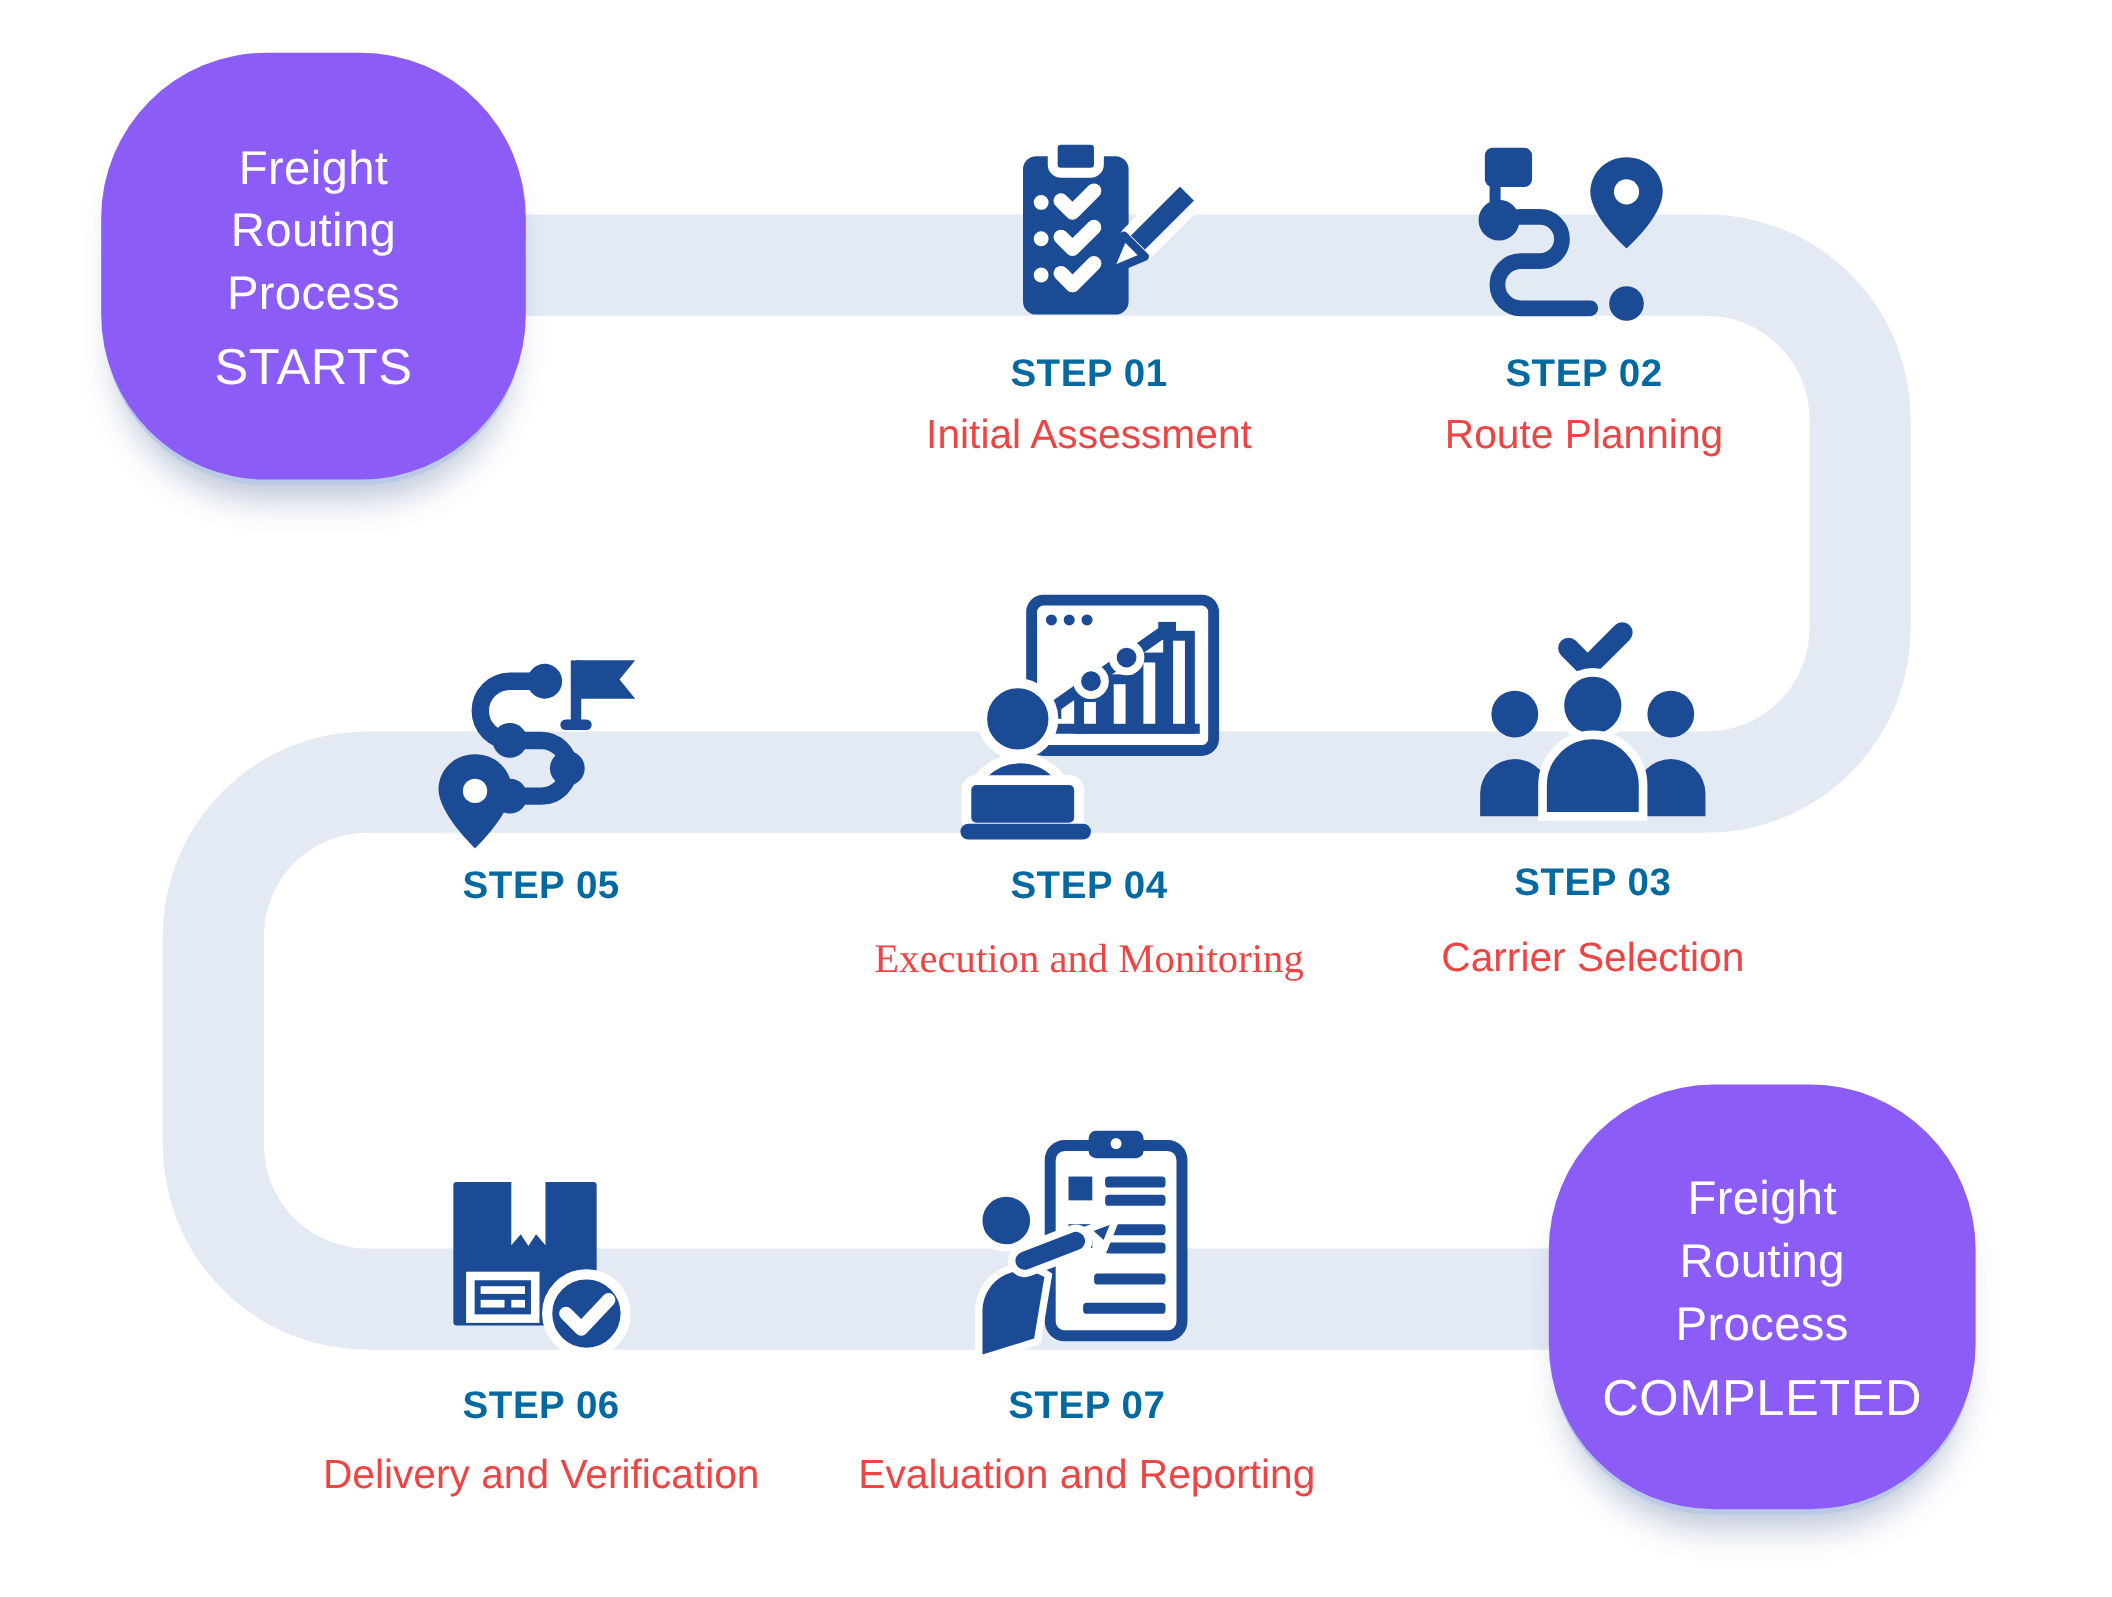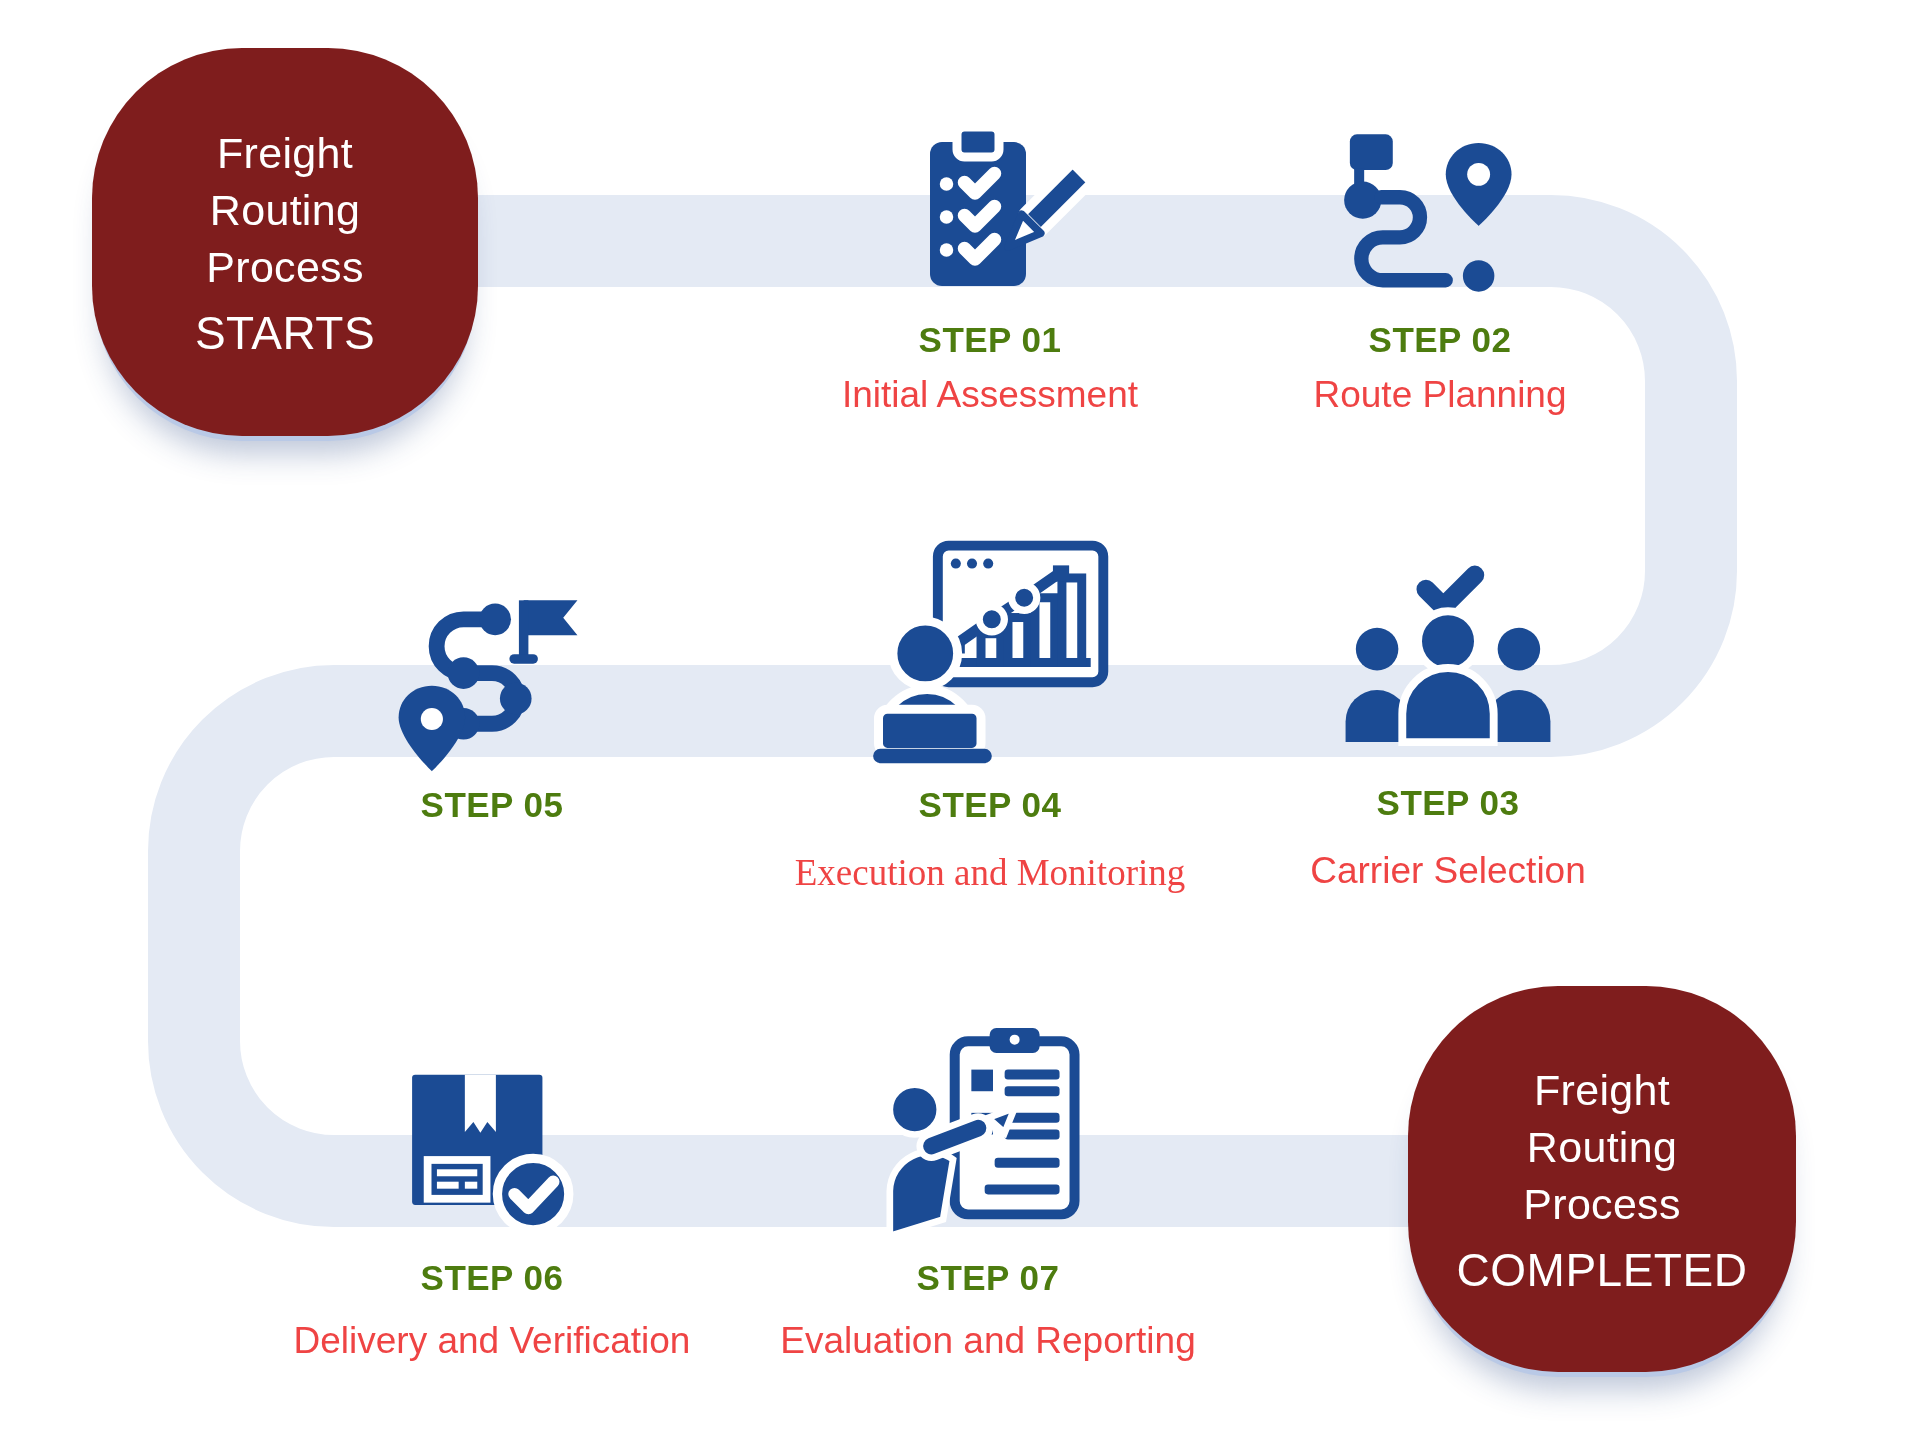--- a/index.html
+++ b/index.html
@@ -2,32 +2,32 @@
 <html><head>
 <meta charset="utf-8">
 <style>
   html,body{margin:0;padding:0;background:#ffffff;}
   .canvas{
     position:relative;width:1920px;height:1452px;background:#ffffff;
     overflow:hidden;font-family:"Liberation Sans",sans-serif;
   }
   .process-path-svg{position:absolute;left:0;top:0;width:1920px;height:1452px;}
   .badge{
-    position:absolute;background:#7f1d1d;border-radius:150px;
+    position:absolute;background:#8b5cf6;border-radius:150px;
     display:flex;flex-direction:column;align-items:center;justify-content:center;
     color:#ffffff;text-align:center;
     box-shadow:0 7px 0 -2px #b9c9e6, 0 30px 30px -12px rgba(40,70,130,.30);
     z-index:3;
   }
   .badge-line{font-size:43px;line-height:57px;font-weight:400;letter-spacing:.3px;}
   .badge-status{font-size:46px;font-weight:400;margin-top:10px;letter-spacing:.5px;}
   .step{position:absolute;display:flex;flex-direction:column;align-items:center;z-index:2;width:620px;}
   .icon-row{display:flex;align-items:flex-end;justify-content:center;}
   .icon-row svg{overflow:visible;display:block;}
-  .step-label{font-size:35px;font-weight:700;line-height:48px;color:#4d7c0f;letter-spacing:.5px;white-space:nowrap;}
+  .step-label{font-size:35px;font-weight:700;line-height:48px;color:#0369a1;letter-spacing:.5px;white-space:nowrap;}
   .step-desc{font-size:37px;font-weight:400;line-height:46px;color:#ef4444;white-space:nowrap;}
 </style>
 </head>
 <body>
 
 <div class="canvas">
 
   <svg class="process-path-svg" viewBox="0 0 1920 1452" aria-hidden="true">
     <path d="M 290 241 H 1551 A 140 140 0 0 1 1691 381 V 571 A 140 140 0 0 1 1551 711 H 334 A 140 140 0 0 0 194 851 V 1041 A 140 140 0 0 0 334 1181 H 1620" fill="none" stroke="#e4eaf4" stroke-width="92"></path>
   </svg>

